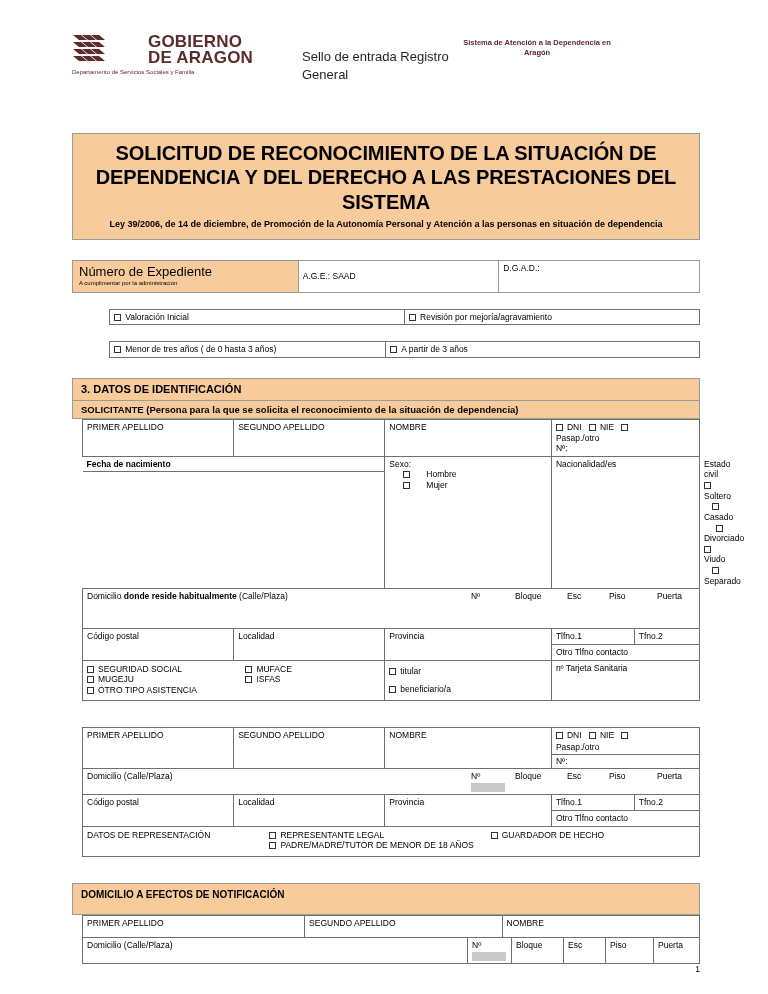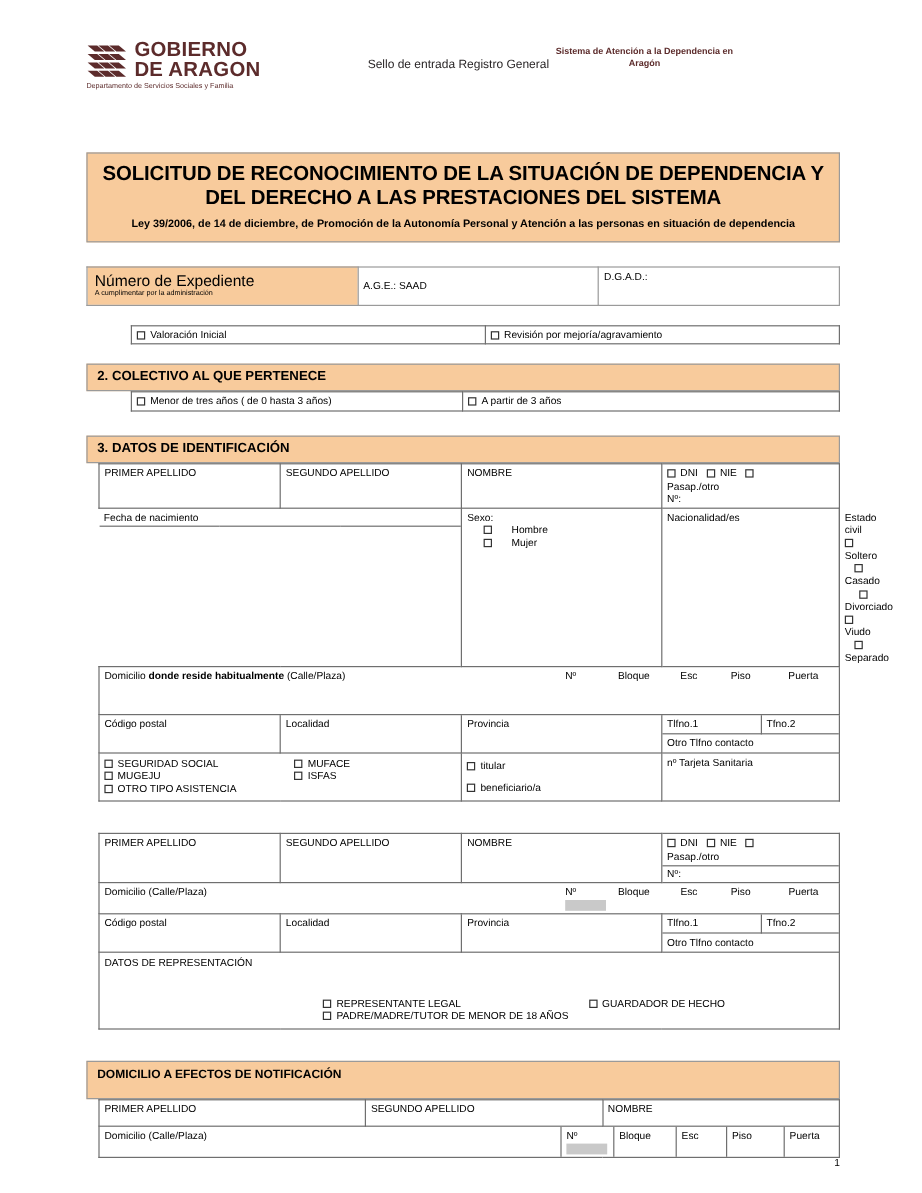--- a/index.html
+++ b/index.html
@@ -10,42 +10,42 @@
     background: #ffffff;
     font-family: "Liberation Sans", sans-serif;
     color: #000;
     position: relative;
   }
   .page { width: 768px; height: 994px; position: relative; padding: 0; }
 
   
   .header { display: flex; align-items: flex-start; padding: 34px 40px 0 72px; }
   .logo-block { width: 230px; flex: 0 0 230px; }
-  .logo-row { display: flex; align-items: flex-end; }
+  .logo-row { display: flex; align-items: flex-start; gap: 36px; }
   .logo-mark { width: 34px; height: 28px; margin-right: 6px; flex: 0 0 34px; }
   .logo-text { line-height: 0.92; }
   .logo-text .l1, .logo-text .l2 {
     font-size: 17px; font-weight: bold; color: #5c2b2b;
     letter-spacing: 0.2px; display: block;
   }
   .logo-sub { font-size: 6px; color: #5c2b2b; margin-top: 4px; line-height: 1.25; }
-  .stamp { font-size: 10px; text-align: center; color: #231f20; line-height: 1.35; padding-top: 14px; }
+  .stamp { font-size: 13px; color: #231f20; line-height: 1.35; padding-top: 14px; }
   .stamp1 { width: 160px; flex: 0 0 160px; }
   .stamp2 { width: 160px; flex: 0 0 160px; }
   .sistema { width: 150px; flex: 0 0 150px; font-size: 7.5px; font-weight: bold;
              color: #5c2b2b; text-align: center; line-height: 1.35; padding-top: 4px; }
 
   
   .sheet { padding: 0 68px 0 72px; }
   .title-banner {
     background: #f8cb9c; border: 1px solid #9a9a9a;
     text-align: center; padding: 7px 10px 8px 10px; margin-top: 50px;
   }
   .title-banner .t1 {
-    font-size: 17px; font-weight: bold; line-height: 1.22; letter-spacing: -0.1px;
+    font-size: 20px; font-weight: bold; line-height: 1.22; letter-spacing: -0.1px;
   }
   .title-banner .t2 { font-size: 9px; font-weight: bold; line-height: 1.3; margin-top: 5px; }
 
   table.frm { border-collapse: collapse; width: 100%; table-layout: fixed; }
   table.frm td { border: 1px solid #6f6f6f; font-size: 8.5px; padding: 2px 4px;
                  vertical-align: top; line-height: 1.25; }
 
   .sec-head {
     background: #f8cb9c; border: 1px solid #9a9a9a;
     font-size: 11px; font-weight: bold; padding: 4px 8px 5px 8px;
@@ -142,59 +142,59 @@
         </td>
         <td style="width:47%;">
           <span class="cb"></span><span>Revisión por mejoría/agravamiento</span>
         </td>
       </tr>
     </tbody>
       </table>
 
     <div class="gap-16"></div>
 
-    <div class="sec-head">2. COLECTIVO AL QUE PERTENECE</div>
     <table class="frm">
       <tbody>
           <tr class="indent-row">
         <td style="width:6%;border:none;"></td>
         <td style="width:44%;">
           <span class="cb"></span><span>Menor de tres años ( de 0 hasta 3 años)</span>
         </td>
         <td style="width:50%;">
           <span class="cb"></span><span>A partir de 3 años</span>
         </td>
       </tr>
     </tbody>
       </table>
 
     <div class="gap-20"></div>
 
     <div class="sec-head">3. DATOS DE IDENTIFICACIÓN</div>
+    <div class="sub-head">SOLICITANTE (Persona para la que se solicita el reconocimiento de la situación de dependencia)</div>
 
     <table class="frm" style="margin-left:10px;width:calc(100% - 10px);">
 
       <tbody>
           <tr>
         <td class="h34" style="width:24.5%;">PRIMER APELLIDO</td>
         <td class="h34" style="width:24.5%;">SEGUNDO APELLIDO</td>
         <td class="h34" style="width:27%;">NOMBRE</td>
         <td class="h34" style="width:24%;">
           <div>
             <span class="cb"></span><span>DNI</span>
             <span class="cb" style="margin-left:5px;"></span><span>NIE</span>
             <span class="cb" style="margin-left:5px;"></span>
           </div>
           <div>Pasap./otro</div>
           <div>Nº:</div>
         </td>
       </tr>
 
       <tr>
-        <td colspan="2" style="padding:0;border:none;">
+        <td colspan="2" style="padding:0;border:none;font-weight:bold;">
           <table class="frm" style="width:100%;border:none;">
             <tbody>
                   <tr>
               <td colspan="3" style="border-left:none;border-top:none;border-right:none;">Fecha de nacimiento</td>
             </tr>
           </tbody>
               </table>
         </td>
         <td style="width:16%;">
           <div>Sexo:</div>
@@ -322,21 +322,21 @@
             </tr>
           </tbody>
               </table>
         </td>
       </tr>
       <tr>
         <td colspan="4" style="padding:3px 4px 5px 4px;">
           <div style="display:flex;">
             <div style="width:30%;">DATOS DE REPRESENTACIÓN</div>
             <div style="flex:1;">
-              <div style="display:flex;margin-top:34px;">
+              <div style="display:flex;">
                 <div style="width:52%;"><span class="cb"></span><span>REPRESENTANTE LEGAL</span></div>
                 <div><span class="cb"></span><span>GUARDADOR DE HECHO</span></div>
               </div>
               <div><span class="cb"></span><span>PADRE/MADRE/TUTOR DE MENOR DE 18 AÑOS</span></div>
             </div>
           </div>
         </td>
       </tr>
     </tbody>
       </table>

